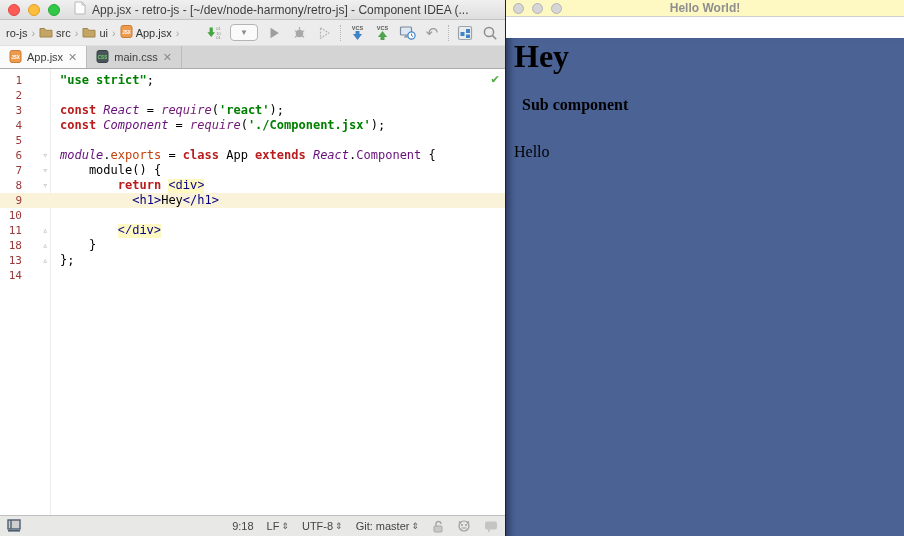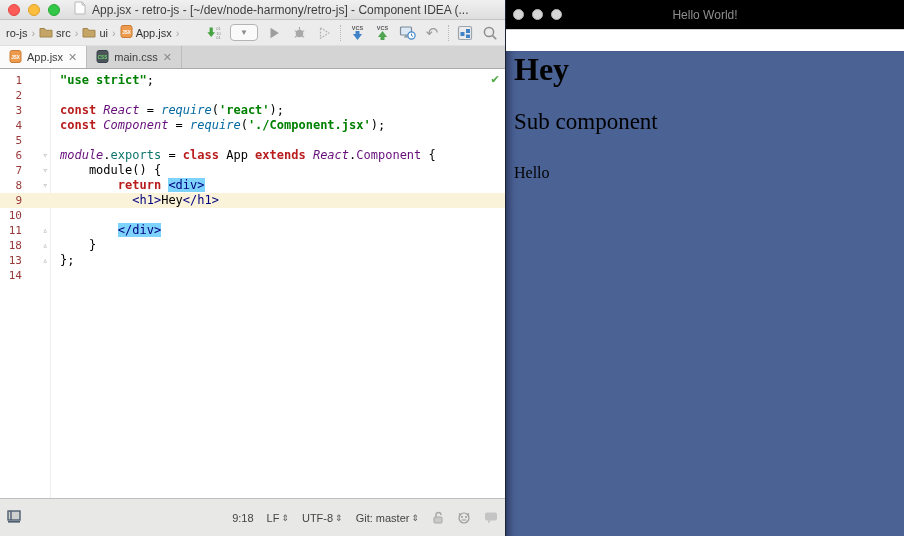--- a/index.html
+++ b/index.html
@@ -53,50 +53,50 @@
   .code-row.current { background: #fbf3d9; }
   .ln { width: 22px; flex: none; text-align: right; color: #993939; font-size: 11px;
         line-height: 15px; }
   .fold { width: 30px; flex: none; text-align: right; padding-right: 4px; color: #b5b5b5;
           font-size: 9px; line-height: 15px; }
   .codetext { white-space: pre; padding-left: 8px; color: #000; }
   .tk-kw   { color: #b91c1c; font-weight: bold; }
   .tk-str  { color: #008000; font-weight: bold; }
   .tk-ident{ color: #660e7a; font-style: italic; }
   .tk-cref { color: #660e7a; }
-  .tk-field{ color: #0f766e; }
-  .tk-fn   { color: #0369a1; font-style: italic; }
+  .tk-field{ color: #c2410c; }
+  .tk-fn   { color: #701a75; font-style: italic; }
   .tk-pl   { color: #000; }
   .tk-tag  { color: #000080; }
   .tk-attr { color: #0022cc; }
-  .tk-bg   { background: #7dd3fc; }
+  .tk-bg   { background: #fef9c3; font-family: Liberation Mono, monospace; }
   .inspect-ok { position: absolute; top: 3px; right: 6px; color: #4faa42; font-size: 13px;
                 font-weight: bold; line-height: 1; }
 
-  .statusbar { height: 38px; flex: none; background: #e8e8e6; border-top: 1px solid #bfbfbf;
+  .statusbar { height: 21px; flex: none; background: #e8e8e6; border-top: 1px solid #bfbfbf;
                display: flex; align-items: center; padding: 0 7px; font-size: 11px;
                color: #444; }
   .sb-right { margin-left: auto; display: flex; align-items: center; gap: 13px; }
   .sb-item { display: flex; align-items: center; gap: 2px; white-space: nowrap; }
   .updown { font-size: 9px; color: #555; }
 
   
   .rw { position: absolute; left: 505px; top: 0; width: 399px; height: 536px;
         border-left: 1px solid #1c2236; }
-  .rw-titlebar { height: 30px; background: #000000; border-bottom: 1px solid #cfcfcf;
-                 position: relative; display: flex; align-items: center; padding: 0 7px; }
+  .rw-titlebar { height: 17px; background: #fef9c3; border-bottom: 1px solid #cfcfcf;
+                 position: relative; display: flex; align-items: center; padding: 0 7px; font-weight: bold; }
   .rw-tl { width: 11px; height: 11px; border-radius: 50%; background: #d6d6d6;
            border: 1px solid #b5b5b5; margin-right: 8px; flex: none; }
   .rw-title { position: absolute; left: 0; right: 0; text-align: center; font-size: 12px;
               color: #8e8e8e; }
   .rw-content { height: 518px; padding: 0 8px; color: #000;
                 font-family: "Liberation Serif", "DejaVu Serif", serif;
                 box-shadow: inset 8px 0 9px -6px rgba(8, 12, 35, 0.6); }
   .rw-content h1 { font-size: 32px; font-weight: bold; margin: 21px 0; }
-  .rw-content h3 { font-size: 23px; font-weight: normal; margin: 19px 0; }
+  .rw-content h3 { font-size: 16px; font-weight: bold; margin: 19px 8px; }
   .rw-content p  { font-size: 16px; margin: 29px 0; }
 </style>
 </head>
 <body>
 
 <div class="ij">
 
   <div class="titlebar">
     <span class="tl tl-red"></span>
     <span class="tl tl-yellow"></span>

